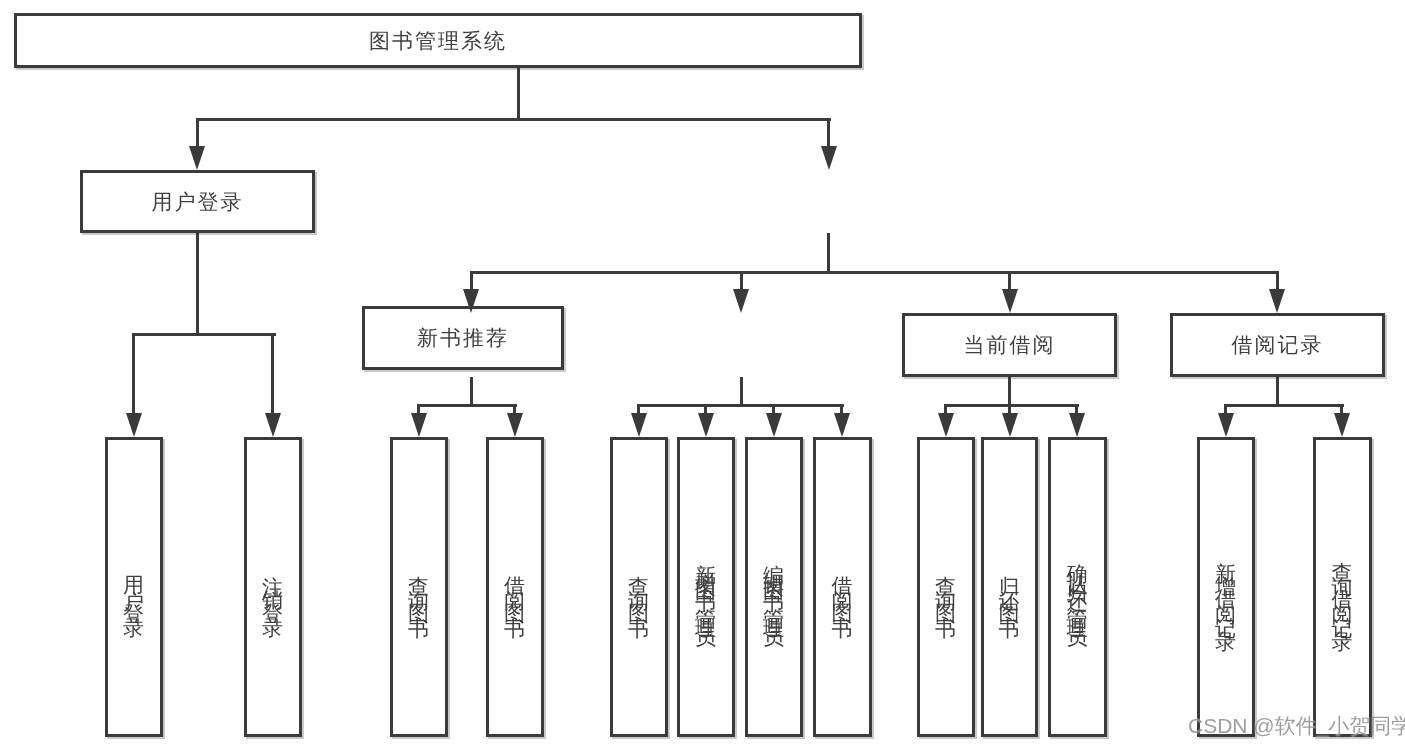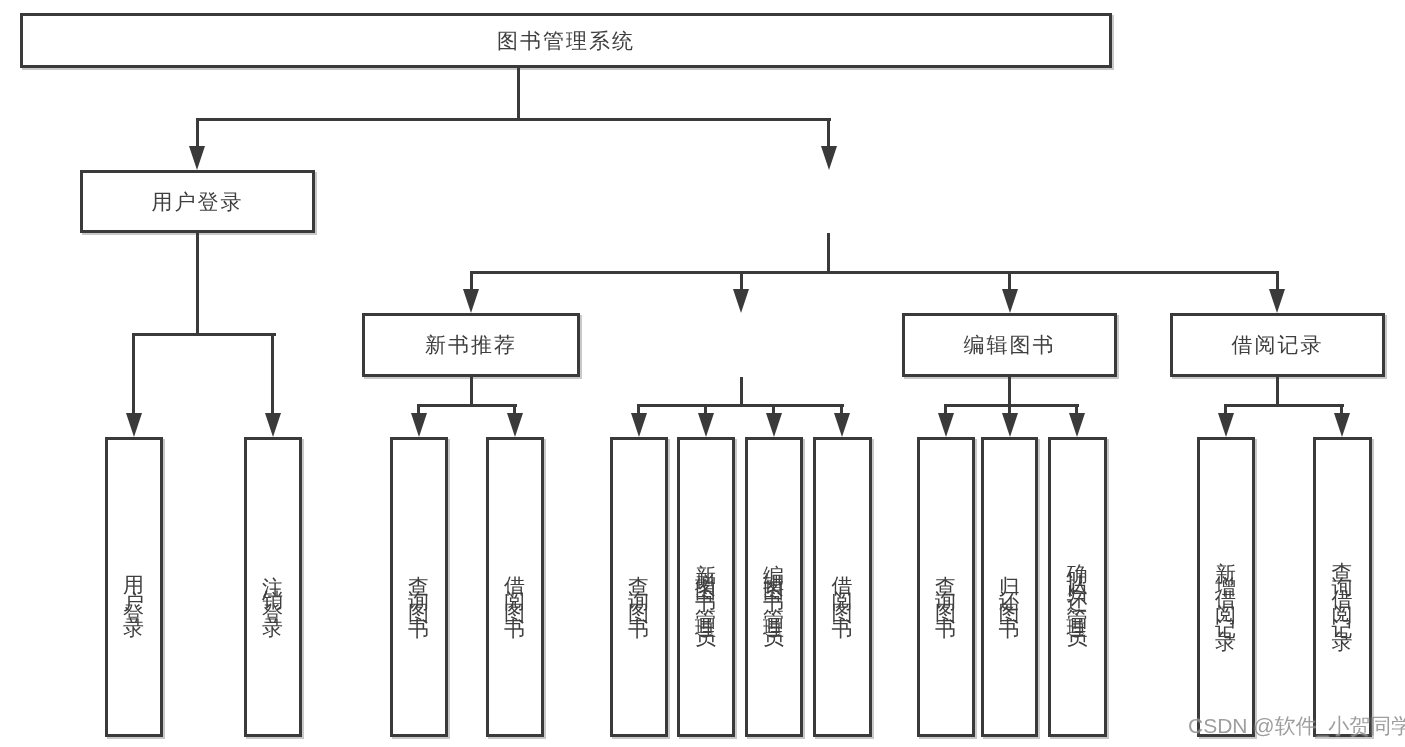--- a/index.html
+++ b/index.html
@@ -38,33 +38,33 @@
     font-size:21px; color:rgba(125,125,125,0.75);
     text-shadow:0 0 2px rgba(255,255,255,0.8);
     white-space:nowrap;
   }
 </style>
 </head>
 <body>
 
 <div class="canvas">
 
-  <div class="box h" style="left:20px;top:13px;width:1092px;height:55px">
+  <div class="box h" style="left:14px;top:13px;width:848px;height:55px">
     <span>图书管理系统</span>
   </div>
 
   <div class="box h" style="left:80px;top:170px;width:235px;height:63px">
     <span>用户登录</span>
   </div>
 
-  <div class="box h" style="left:362px;top:313px;width:218px;height:64px">
+  <div class="box h" style="left:362px;top:306px;width:202px;height:64px">
     <span>新书推荐</span>
   </div>
   <div class="box h" style="left:902px;top:313px;width:215px;height:64px">
-    <span>编辑图书</span>
+    <span>当前借阅</span>
   </div>
   <div class="box h" style="left:1170px;top:313px;width:215px;height:64px">
     <span>借阅记录</span>
   </div>
 
   <div class="box v" style="left:105px;top:437px;width:58px;height:300px">
     <span>用户登录</span>
   </div>
   <div class="box v" style="left:244px;top:437px;width:58px;height:300px">
     <span>注销登录</span>

